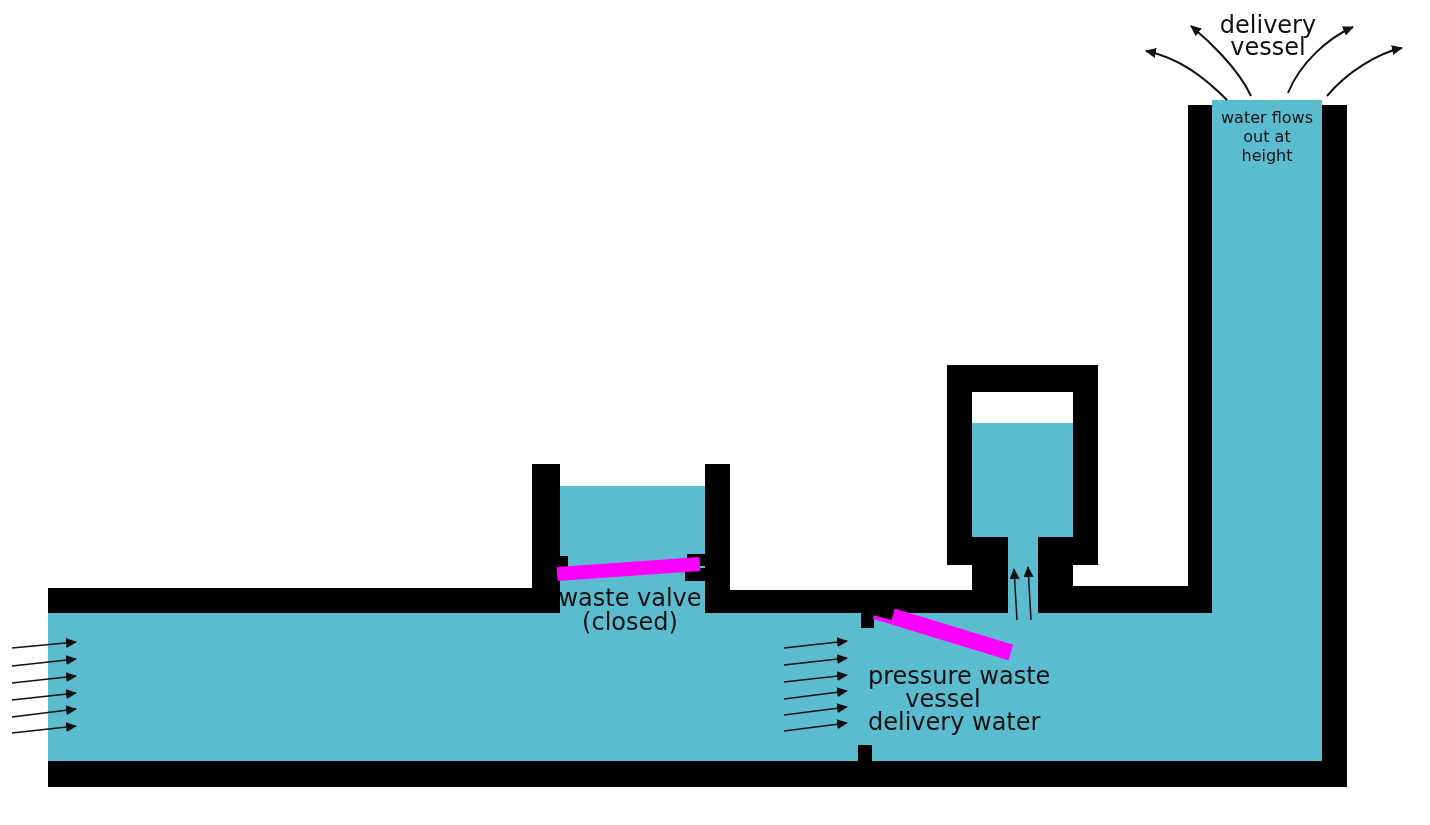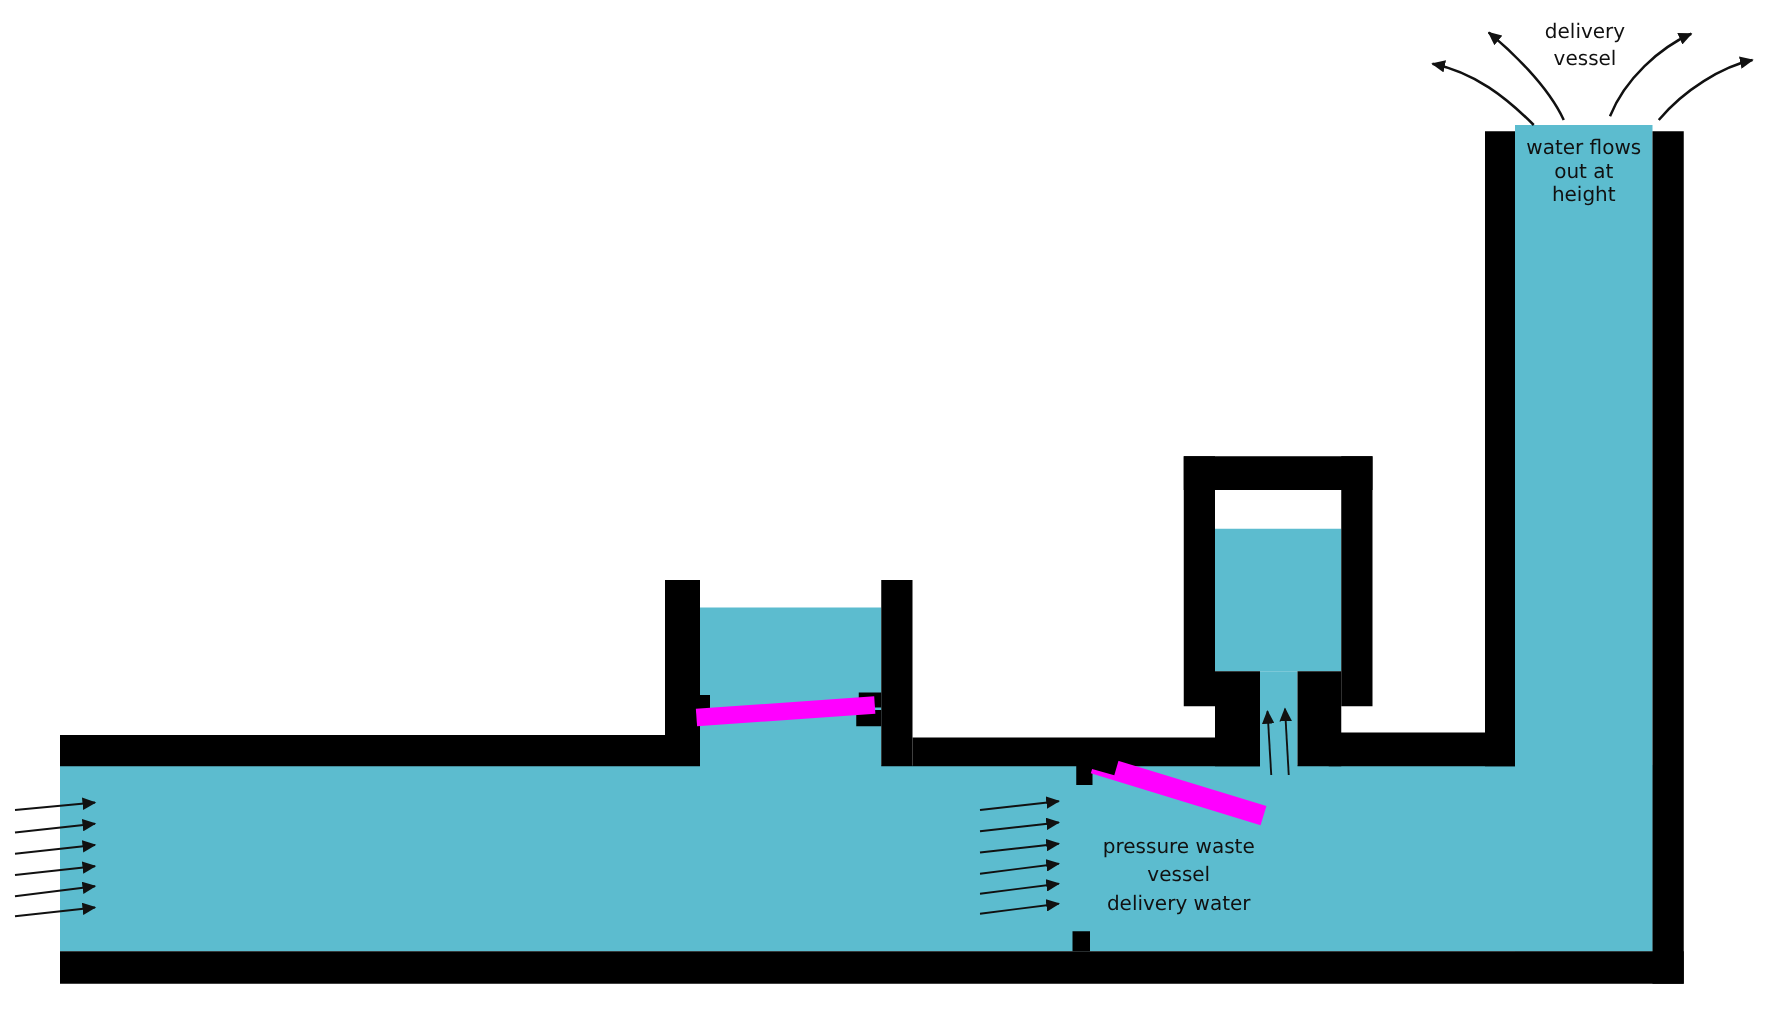--- a/index.html
+++ b/index.html
@@ -23,21 +23,21 @@
   .wall{position:absolute;background:var(--wall);z-index:2;}
   .valve{position:absolute;background:var(--valve);z-index:3;}
   .hinge{position:absolute;background:var(--wall);z-index:4;}
   #arrow-layer{position:absolute;left:0;top:0;z-index:5;}
   .arrow-line{stroke:var(--arrow);fill:none;stroke-width:1.5;}
   .arrow-curve{stroke:var(--arrow);fill:none;stroke-width:2;}
   .ah{fill:var(--arrow);}
   .label{
     position:absolute;z-index:6;
     text-align:center;
-    font-size:16px;line-height:23px;
+    font-size:24px;line-height:23px;
     white-space:nowrap;
   }
   .label span{display:block;}
   .label.small{font-size:16px;line-height:19px;}
 </style>
 </head>
 <body>
 
 <div id="diagram">
 
@@ -103,20 +103,24 @@
 
     <g>
       <path class="arrow-curve" marker-end="url(#ah)" d="M1227,100 C1205,78 1180,58 1146,51"></path>
       <path class="arrow-curve" marker-end="url(#ah)" d="M1251,96 C1238,68 1208,40 1191,26"></path>
       <path class="arrow-curve" marker-end="url(#ah)" d="M1288,93 C1300,63 1328,38 1353,27"></path>
       <path class="arrow-curve" marker-end="url(#ah)" d="M1327,96 C1347,72 1378,53 1402,48"></path>
     </g>
   </svg>
 
 
+  <div class="label" style="left:555px; top:586px; width:150px; line-height:24px;">
+    <span>waste valve</span>
+    <span>(closed)</span>
+  </div>
 
 
   <div class="label" style="left:868px; top:665px; width:150px; line-height:23px;">
     <span>pressure waste</span>
     <span>vessel</span>
     <span>delivery water</span>
   </div>
 
   <div class="label" style="left:1193px; top:14px; width:150px; line-height:22px;">
     <span>delivery</span>

